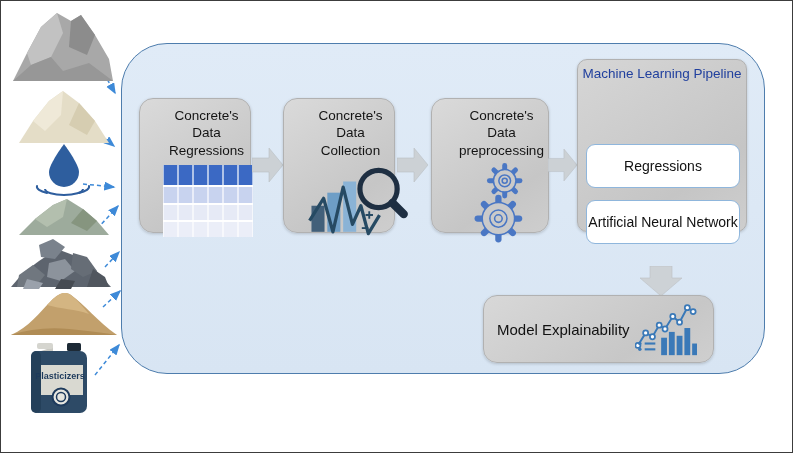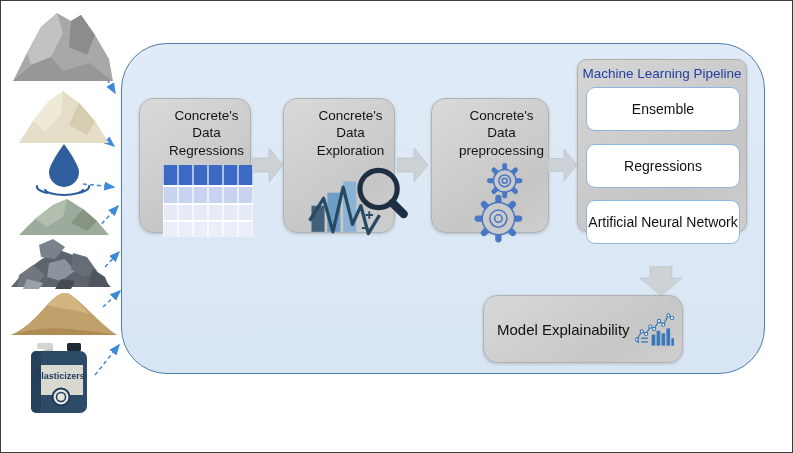--- a/index.html
+++ b/index.html
@@ -30,21 +30,21 @@
     border:1px solid #b1b1b1;box-shadow:0 1px 3px rgba(0,0,0,.18);
   }
   .mlpanel-title{margin-top:6px;text-align:center;font-size:13.5px;color:#21409e;}
   .model-box{
     position:absolute;left:8px;width:154px;height:44px;border-radius:9px;box-sizing:border-box;
     background:#ffffff;border:1.5px solid #8fb6dc;
     display:flex;align-items:center;justify-content:center;
     font-size:14px;color:#111;
   }
   .explain-box{
-    left:482px;top:294px;width:200px;height:68px;border-radius:14px;box-sizing:border-box;
+    left:482px;top:294px;width:231px;height:68px;border-radius:14px;box-sizing:border-box;
     background:linear-gradient(145deg,#d8d8d8 0%,#c7c7c7 70%,#cfcfcf 100%);
     border:1px solid #b1b1b1;box-shadow:0 1px 3px rgba(0,0,0,.18);
     display:flex;align-items:center;padding:0 8px 0 13px;gap:5px;
   }
   .explain-label{font-size:15px;color:#111;white-space:nowrap;}
   svg{display:block;}
 </style>
 </head>
 <body>
 
@@ -159,21 +159,21 @@
     </svg>
   </div>
 
   <svg class="abs" style="left:251px;top:146px" width="32" height="36" viewBox="0 0 32 36">
     <polygon points="0,11 17,11 17,1 31,18 17,35 17,25 0,25" fill="#ccd1d5" stroke="#b9bfc4" stroke-width="0.6"></polygon>
   </svg>
 
   <div class="abs stage" style="left:282px;width:112px;">
     <div class="stage-label">
       <span>Concrete's Data</span><br>
-      <span>Exploration</span>
+      <span>Collection</span>
     </div>
     <svg style="margin:2px auto 0" width="104" height="82" viewBox="0 0 110 88">
       <rect x="4" y="48" width="14" height="28" fill="#42607a"></rect>
       <rect x="21" y="34" width="14" height="42" fill="#6e9ec6"></rect>
       <rect x="38" y="22" width="14" height="54" fill="#8ab3d6"></rect>
       <polyline points="2,64 17,40 27,76 38,28 48,68 57,48 65,78 77,58" fill="none" stroke="#264a63" stroke-width="3.5" stroke-linejoin="round"></polyline>
       <circle cx="76" cy="30" r="20" fill="none" stroke="#1e2f42" stroke-width="5.5"></circle>
       <line x1="91" y1="45" x2="103" y2="57" stroke="#1e2f42" stroke-width="9" stroke-linecap="round"></line>
       <path d="M66,54 v8 M62,58 h8" stroke="#264a63" stroke-width="2" fill="none"></path>
       <path d="M58,72 h7" stroke="#264a63" stroke-width="2" fill="none"></path>
@@ -220,23 +220,20 @@
       </g>
     </svg>
   </div>
 
   <svg class="abs" style="left:547px;top:146px" width="30" height="36" viewBox="0 0 32 36">
     <polygon points="0,11 17,11 17,1 31,18 17,35 17,25 0,25" fill="#ccd1d5" stroke="#b9bfc4" stroke-width="0.6"></polygon>
   </svg>
 
   <div class="abs mlpanel">
     <div class="mlpanel-title">Machine Learning Pipeline</div>
-    <div class="model-box" style="top:27px;">
-      <span>Ensemble</span>
-    </div>
     <div class="model-box" style="top:84px;">
       <span>Regressions</span>
     </div>
     <div class="model-box" style="top:140px;">
       <span>Artificial Neural Network</span>
     </div>
   </div>
 
   <svg class="abs" style="left:634px;top:265px" width="52" height="30" viewBox="0 0 52 30">
     <polygon points="15,0 37,0 37,12 47,12 26,30 5,12 15,12" fill="#cdd2d6" stroke="#bcc1c5" stroke-width="0.6"></polygon>

